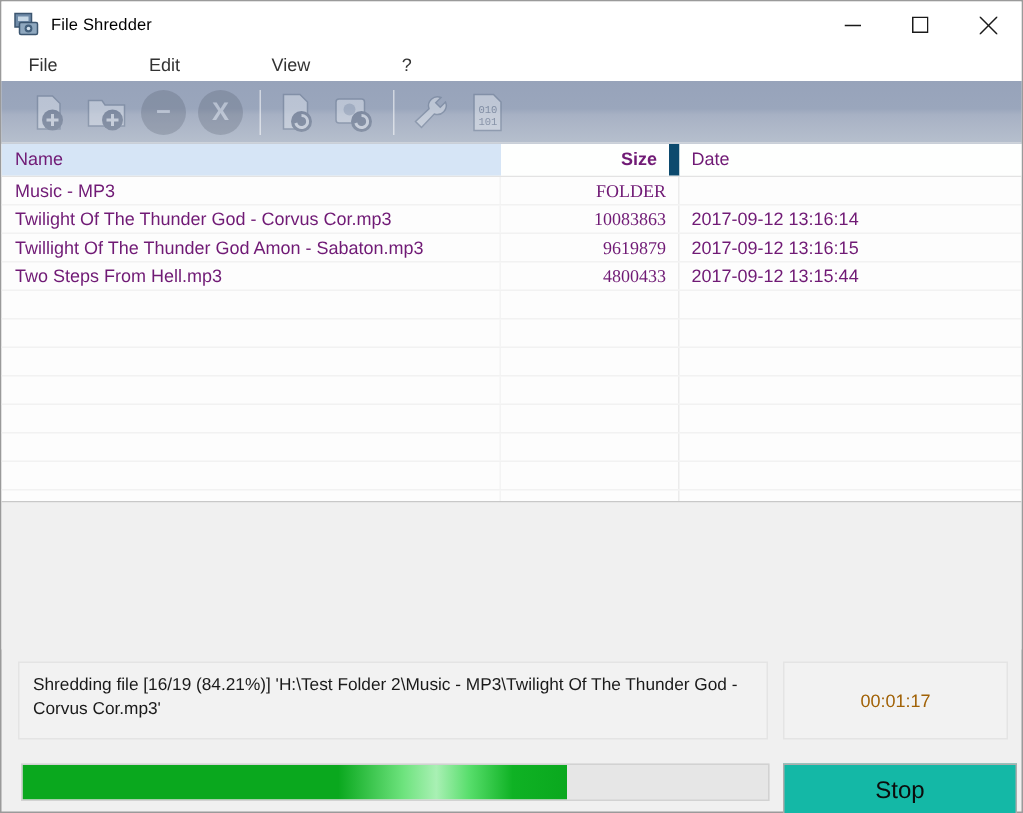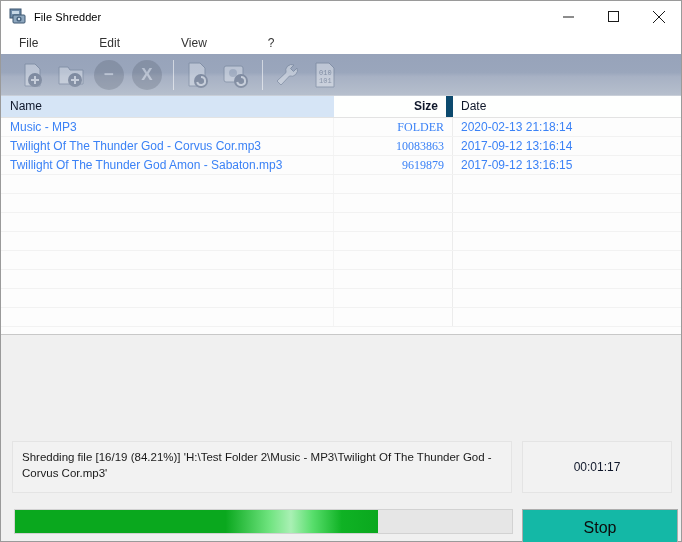--- a/index.html
+++ b/index.html
@@ -125,21 +125,21 @@
     height: 238px;
     background: #fdfdfd;
     border-bottom: 1px solid #c8c8c8;
     position: relative;
     overflow: hidden;
   }
   .list-header {
     display: flex;
     height: 21px;
     font-size: 12px;
-    color: #0f172a;
+    color: #701a75;
     border-bottom: 1px solid #e3e3e3;
   }
   .hd-name {
     width: 333px;
     background: #d6e5f6;
     padding-left: 9px;
     line-height: 21px;
     box-sizing: border-box;
   }
   .hd-size {
@@ -156,21 +156,21 @@
     flex: 1;
     background: #fefffe;
     padding-left: 8px;
     line-height: 21px;
     box-sizing: border-box;
   }
   .row {
     display: flex;
     height: 18px;
     font-size: 12px;
-    color: #3b82f6;
+    color: #701a75;
     border-bottom: 1px solid #f2f2f2;
   }
   .cl-name {
     width: 333px;
     padding-left: 9px;
     line-height: 18px;
     box-sizing: border-box;
     white-space: nowrap;
     overflow: hidden;
     border-right: 1px solid #f4f4f4;
@@ -223,21 +223,21 @@
     overflow: hidden;
   }
   .timer-box {
     position: absolute;
     left: 521px; top: 0;
     width: 150px; height: 52px;
     background: #f2f2f2;
     border: 1px solid #e4e4e4;
     box-sizing: border-box;
     display: flex; align-items: center; justify-content: center;
-    font-size: 12px; color: #0f172a;
+    font-size: 12px; color: #a16207;
   }
   .progress-track {
     position: absolute;
     left: 13px; top: 508px;
     width: 499px; height: 25px;
     background: #e6e6e6;
     border: 1px solid #d2d2d2;
     box-sizing: border-box;
     overflow: hidden;
   }
@@ -357,32 +357,36 @@
   <div class="listwrap">
     <div class="list-header">
       <div class="hd-name">Name</div>
       <div class="hd-size">Size</div>
       <div class="hd-date">Date</div>
     </div>
 
     <div class="row">
       <div class="cl-name">Music - MP3</div>
       <div class="cl-size">FOLDER</div>
-      <div class="cl-date">2020-02-13 21:18:14</div>
     </div>
     <div class="row">
       <div class="cl-name">Twilight Of The Thunder God - Corvus Cor.mp3</div>
       <div class="cl-size">10083863</div>
       <div class="cl-date">2017-09-12 13:16:14</div>
     </div>
     <div class="row">
       <div class="cl-name">Twillight Of The Thunder God Amon - Sabaton.mp3</div>
       <div class="cl-size">9619879</div>
       <div class="cl-date">2017-09-12 13:16:15</div>
     </div>
+    <div class="row">
+      <div class="cl-name">Two Steps From Hell.mp3</div>
+      <div class="cl-size">4800433</div>
+      <div class="cl-date">2017-09-12 13:15:44</div>
+    </div>
 
     <div class="row empty">
         <div class="cl-name"></div>
         <div class="cl-size"></div>
         <div class="cl-date"></div>
       </div>
     <div class="row empty">
         <div class="cl-name"></div>
         <div class="cl-size"></div>
         <div class="cl-date"></div>

